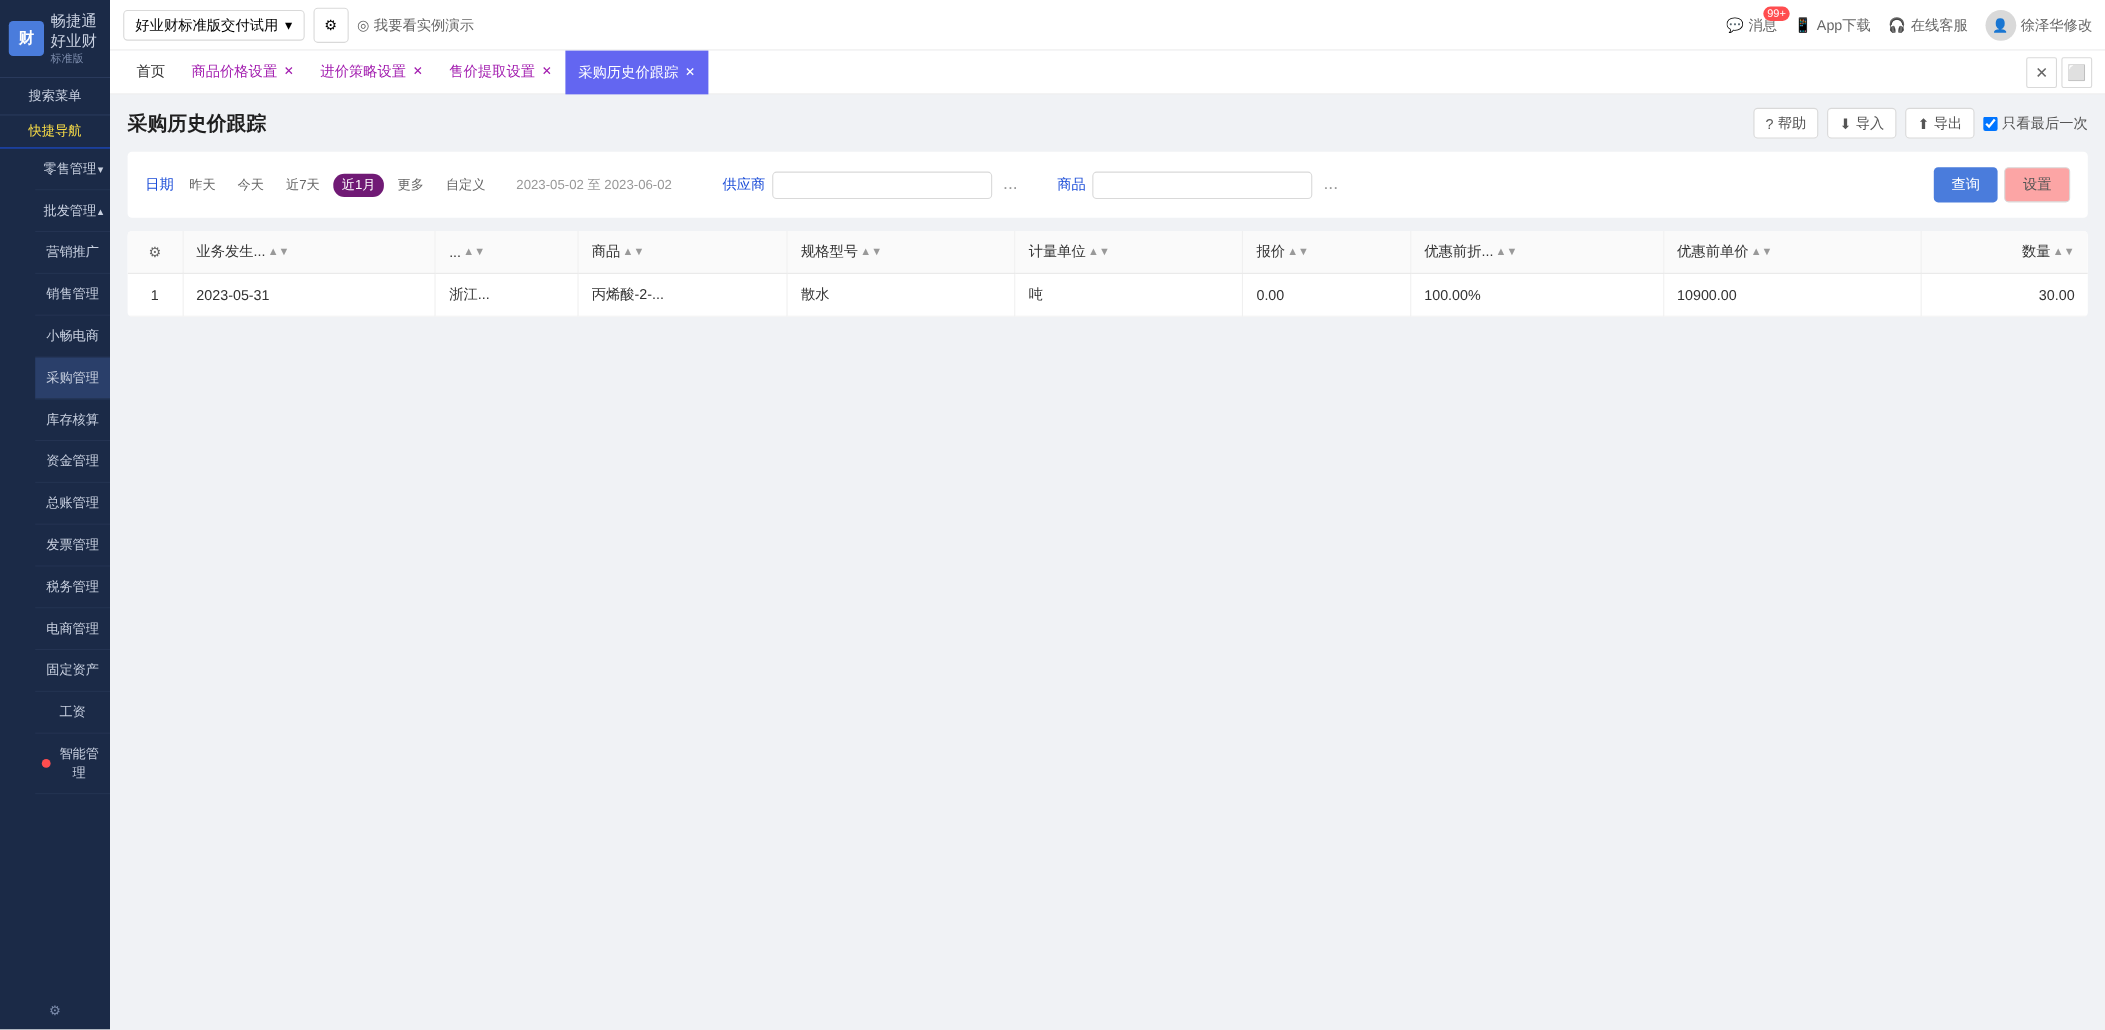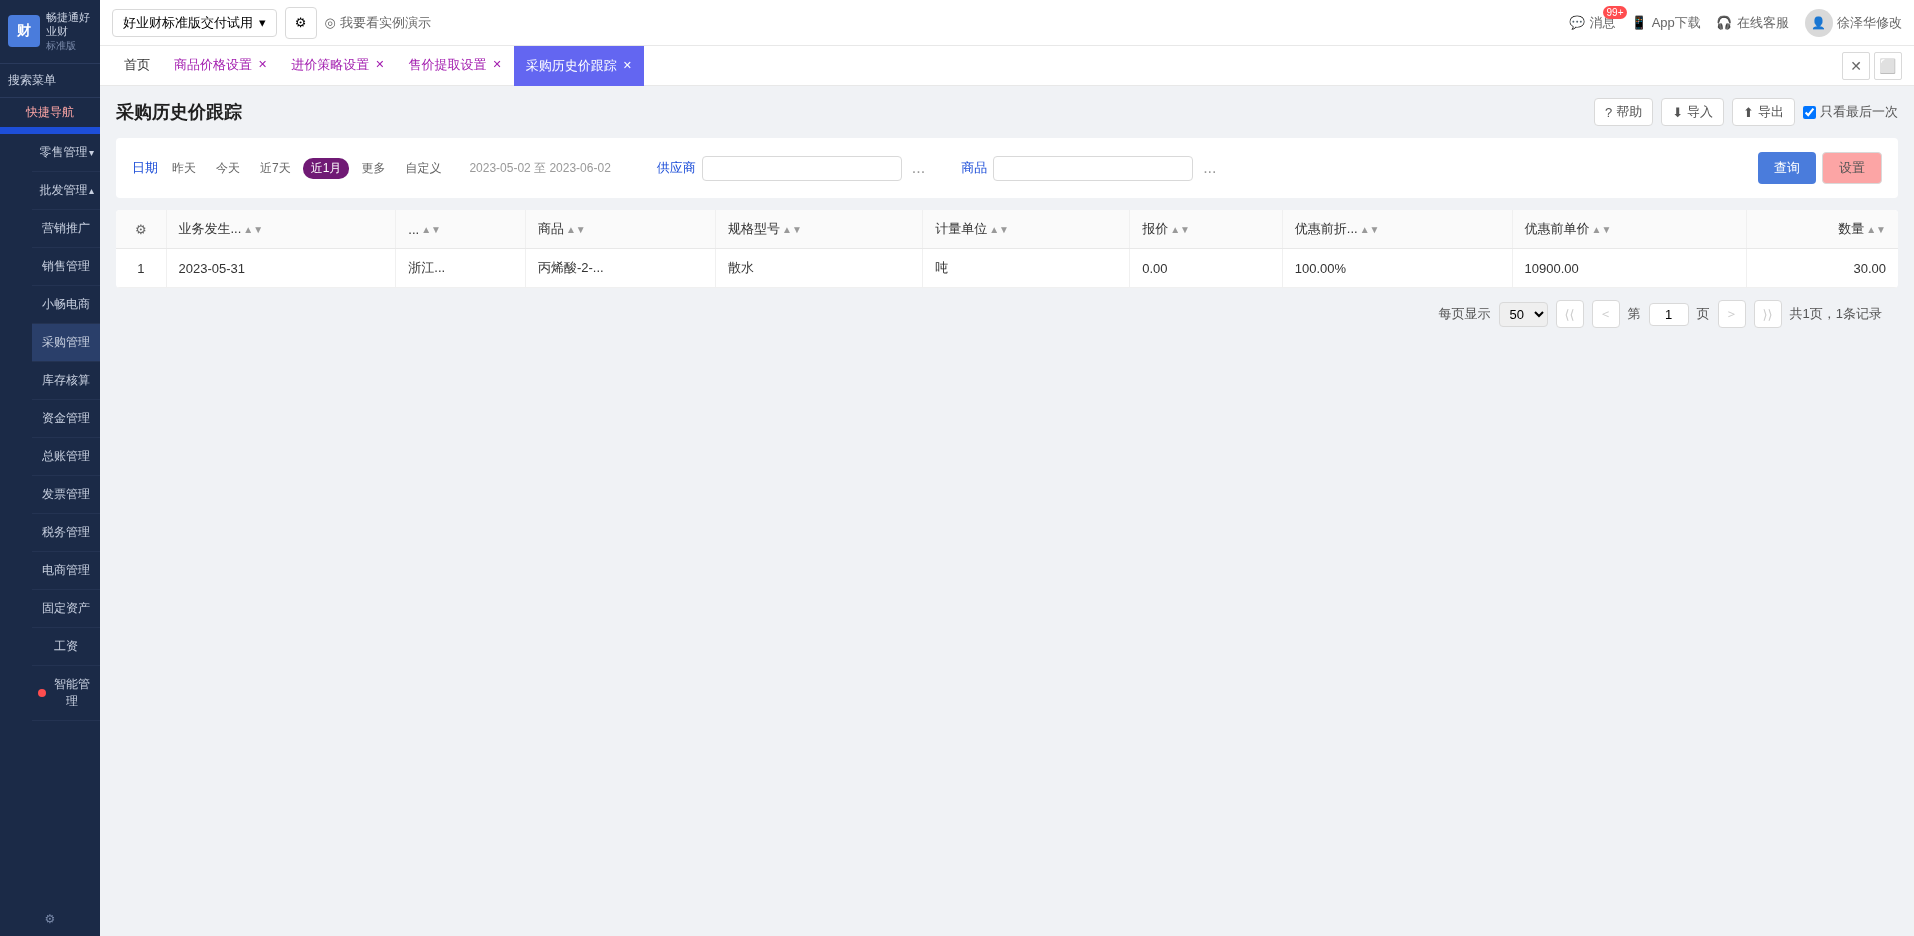--- a/index.html
+++ b/index.html
@@ -25,35 +25,35 @@
       border-bottom: 1px solid #2a3a5c;
       min-height: 50px;
     }
     .sidebar-logo-icon {
       width: 32px; height: 32px;
       background: #4a7cdc;
       border-radius: 4px;
       display: flex; align-items: center; justify-content: center;
       color: white; font-size: 14px; font-weight: bold; flex-shrink: 0;
     }
-    .sidebar-logo-text { font-size: 11px; color: #c8d0e0; line-height: 1.3; }
+    .sidebar-logo-text { font-size: 14px; color: #c8d0e0; line-height: 1.3; }
     .sidebar-logo-sub { font-size: 10px; color: #7a8aaa; }
     .sidebar-search {
       padding: 8px;
-      text-align: left;
+      text-align: center;
       border-bottom: 1px solid #2a3a5c;
       color: #c8d0e0;
       cursor: pointer;
       font-size: 12px;
     }
     .sidebar-nav {
       padding: 6px 0;
-      border-bottom: 7px solid #1d4ed8;
+      border-bottom: 1px solid #1d4ed8;
       text-align: center;
-      color: #fca5a5;
+      color: #fde047;
       cursor: pointer;
       font-size: 12px;
     }
     .sidebar-item {
       padding: 10px 6px;
       text-align: center;
       color: #c8d0e0;
       cursor: pointer;
       font-size: 12px;
       border-bottom: 1px solid #243352;
@@ -546,29 +546,15 @@
             <td>吨</td>
             <td>0.00</td>
             <td>100.00%</td>
             <td>10900.00</td>
             <td>30.00</td>
           </tr>
         </tbody>
       </table>
     </div>
 
-    <div class="pagination">
-      <span>每页显示</span>
-      <select class="pagination-select">
-        <option>50</option>
-      </select>
-      <div class="page-btn disabled">⟨⟨</div>
-      <div class="page-btn disabled">＜</div>
-      <span>第</span>
-      <input class="page-input" type="text" value="1" style="">
-      <span>页</span>
-      <div class="page-btn disabled">＞</div>
-      <div class="page-btn disabled">⟩⟩</div>
-      <span>共1页，1条记录</span>
-    </div>
 
   </div>
 </div>
 
 </body></html>

